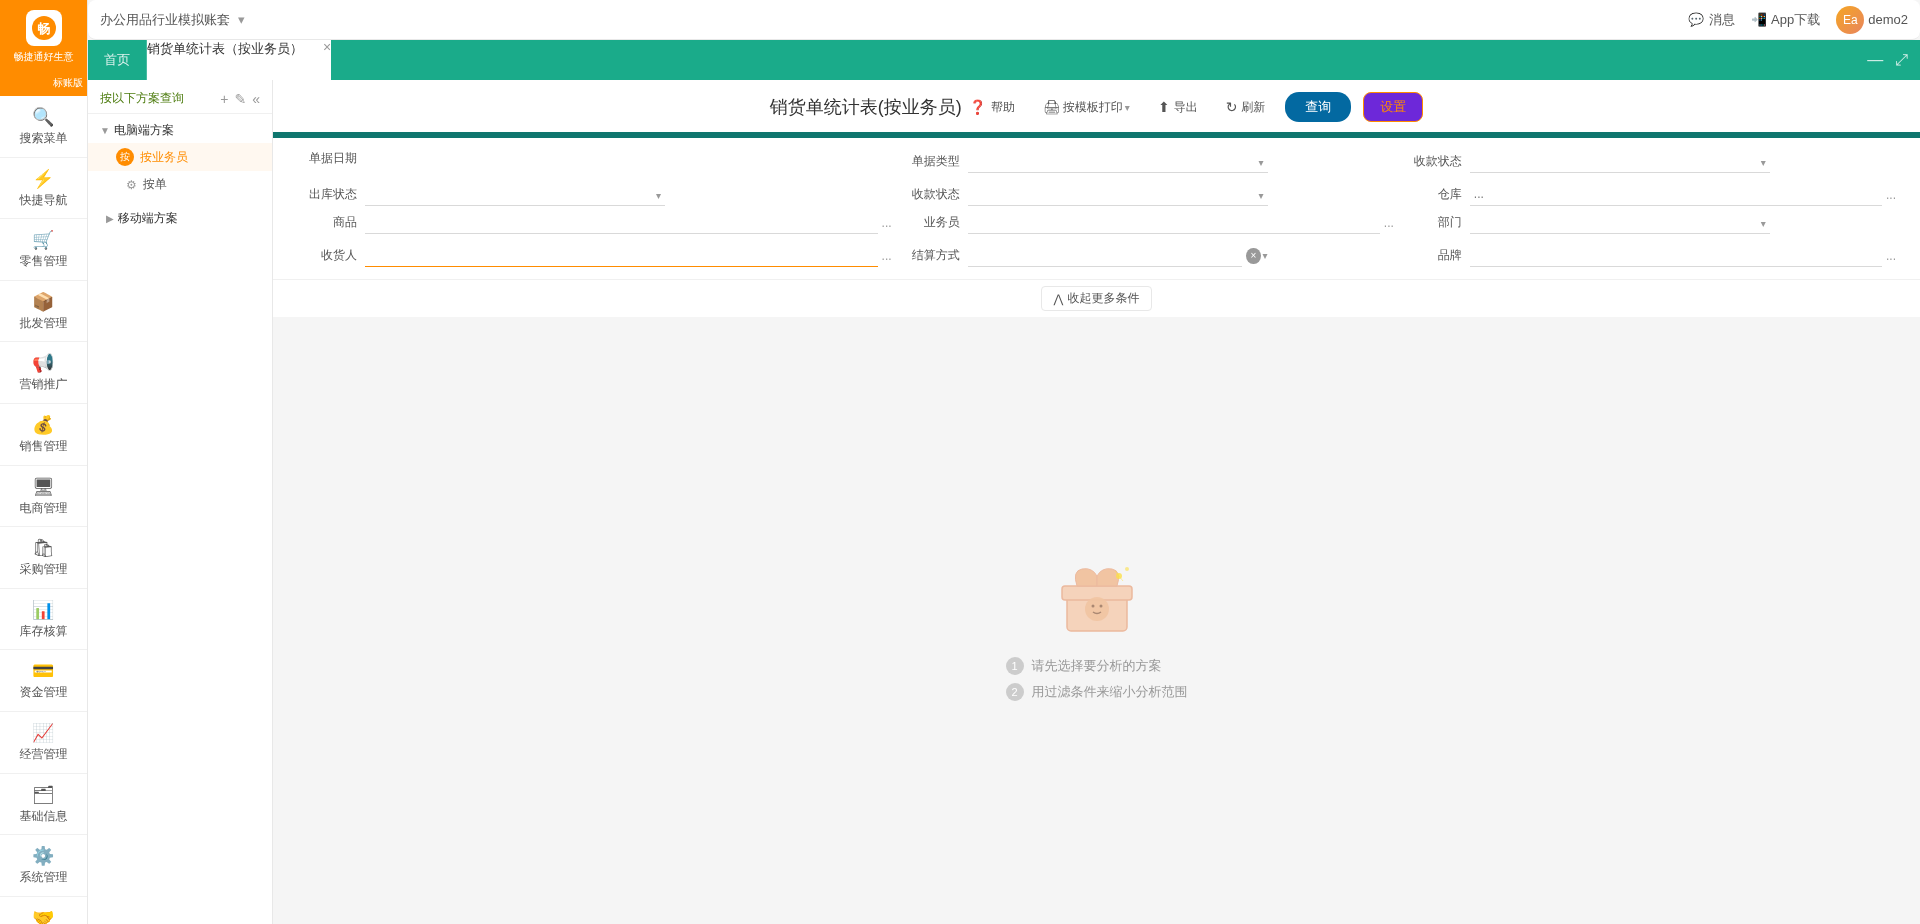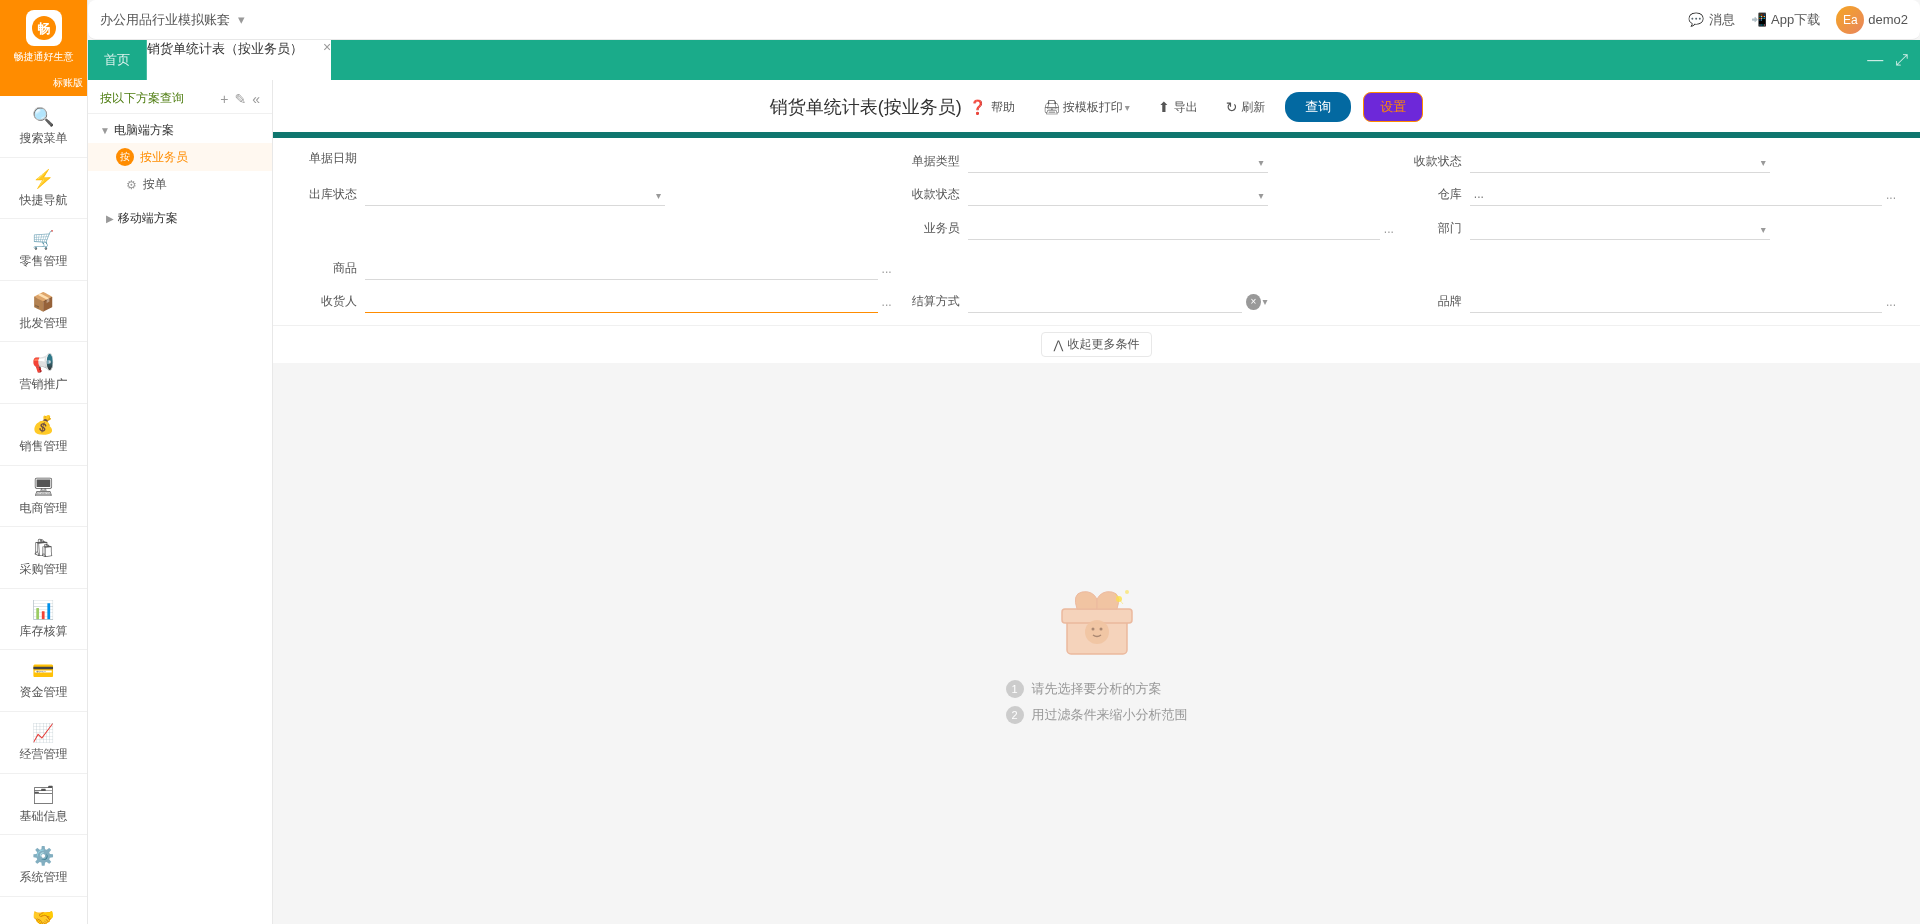--- a/index.html
+++ b/index.html
@@ -671,21 +671,21 @@
           </div>
           <div class="filter-col" style="flex:1;">
             <div class="filter-label">收款状态</div>
             <div class="filter-input-wrap">
               <select class="filter-select"></select>
               <span class="filter-select-arrow">▾</span>
             </div>
           </div>
         </div>
 
-        <div class="filter-3col" style="margin-bottom:11px;">
+        <div class="filter-3col" style="margin-bottom:5px;">
           <div class="filter-col" style="flex:1.2;">
             <div class="filter-label">出库状态</div>
             <div class="filter-input-wrap">
               <select class="filter-select"></select>
               <span class="filter-select-arrow">▾</span>
             </div>
           </div>
           <div class="filter-col" style="flex:1;">
             <div class="filter-label">收款状态</div>
             <div class="filter-input-wrap">
@@ -694,21 +694,21 @@
             </div>
           </div>
           <div class="filter-col" style="flex:1;">
             <div class="filter-label">仓库</div>
             <input class="filter-input-underline" style="border-bottom: 1px solid rgb(217, 217, 217);" placeholder="...">
             <span class="filter-ellipsis">...</span>
           </div>
         </div>
 
         <div class="filter-3col" style="margin-bottom:10px;">
-          <div class="filter-col" style="flex:1.2;margin-top:40px;">
+          <div class="filter-col" style="flex:1.2;">
             <div class="filter-label">商品</div>
             <input class="filter-input-underline" style="border-bottom: 1px solid rgb(217, 217, 217);" placeholder="">
             <span class="filter-ellipsis">...</span>
           </div>
           <div class="filter-col" style="flex:1;">
             <div class="filter-label">业务员</div>
             <input class="filter-input-underline" style="border-bottom: 1px solid rgb(217, 217, 217);" placeholder="">
             <span class="filter-ellipsis">...</span>
           </div>
           <div class="filter-col" style="flex:1;">

